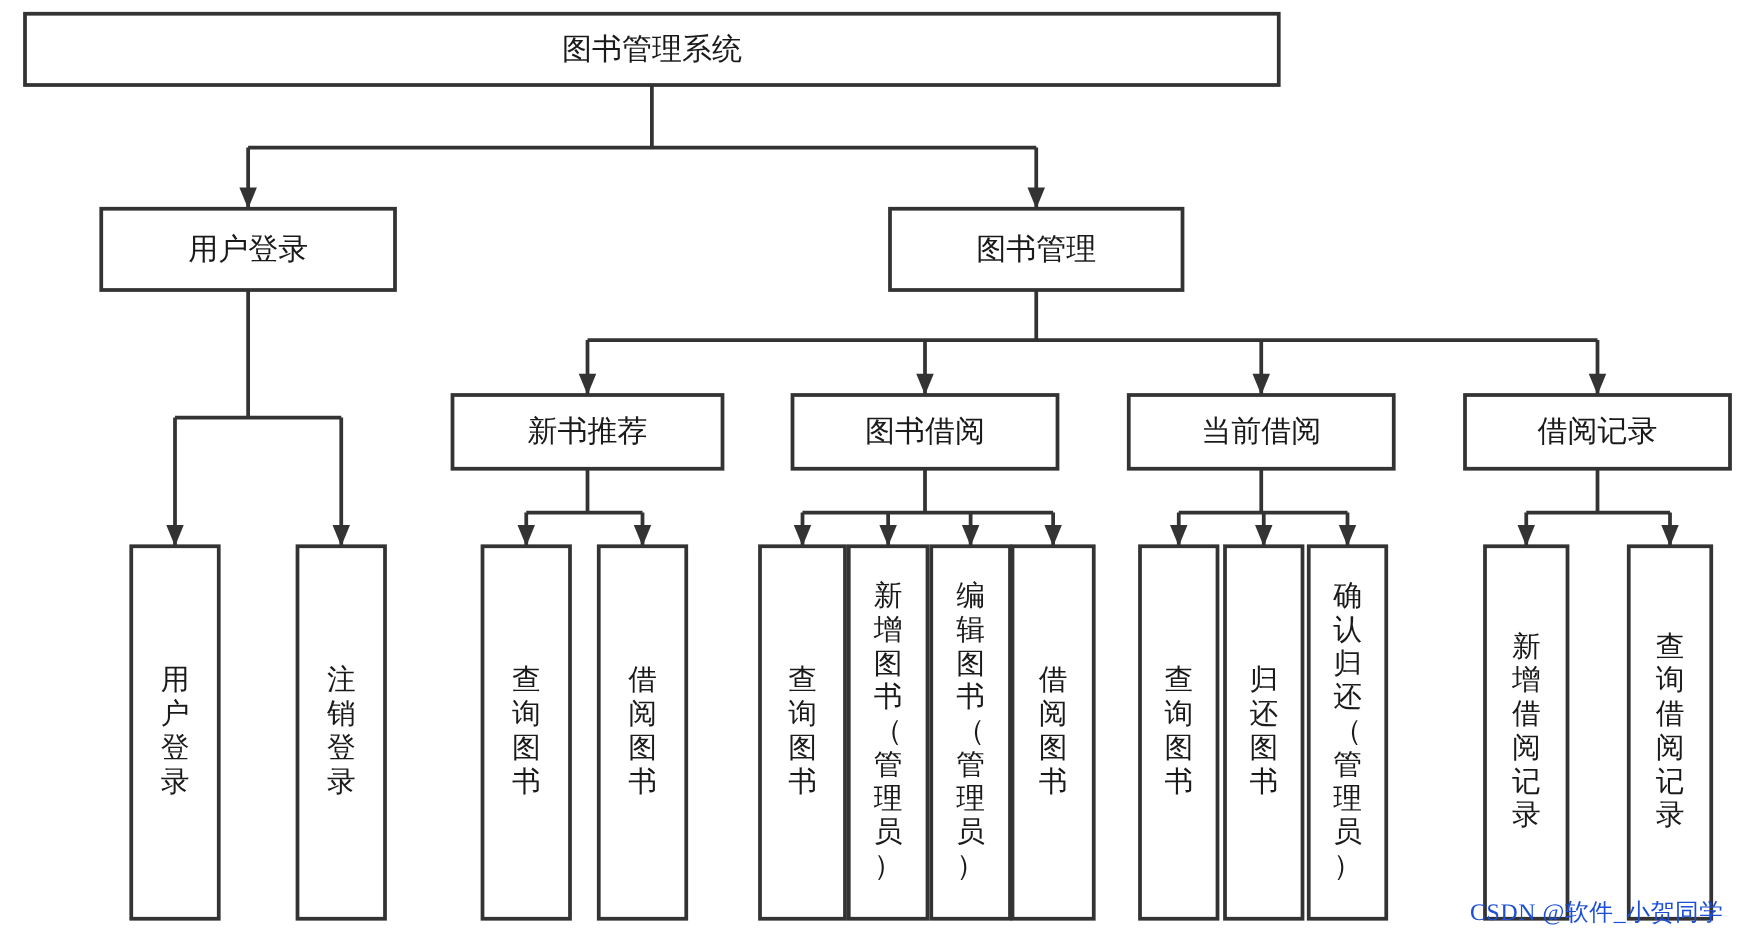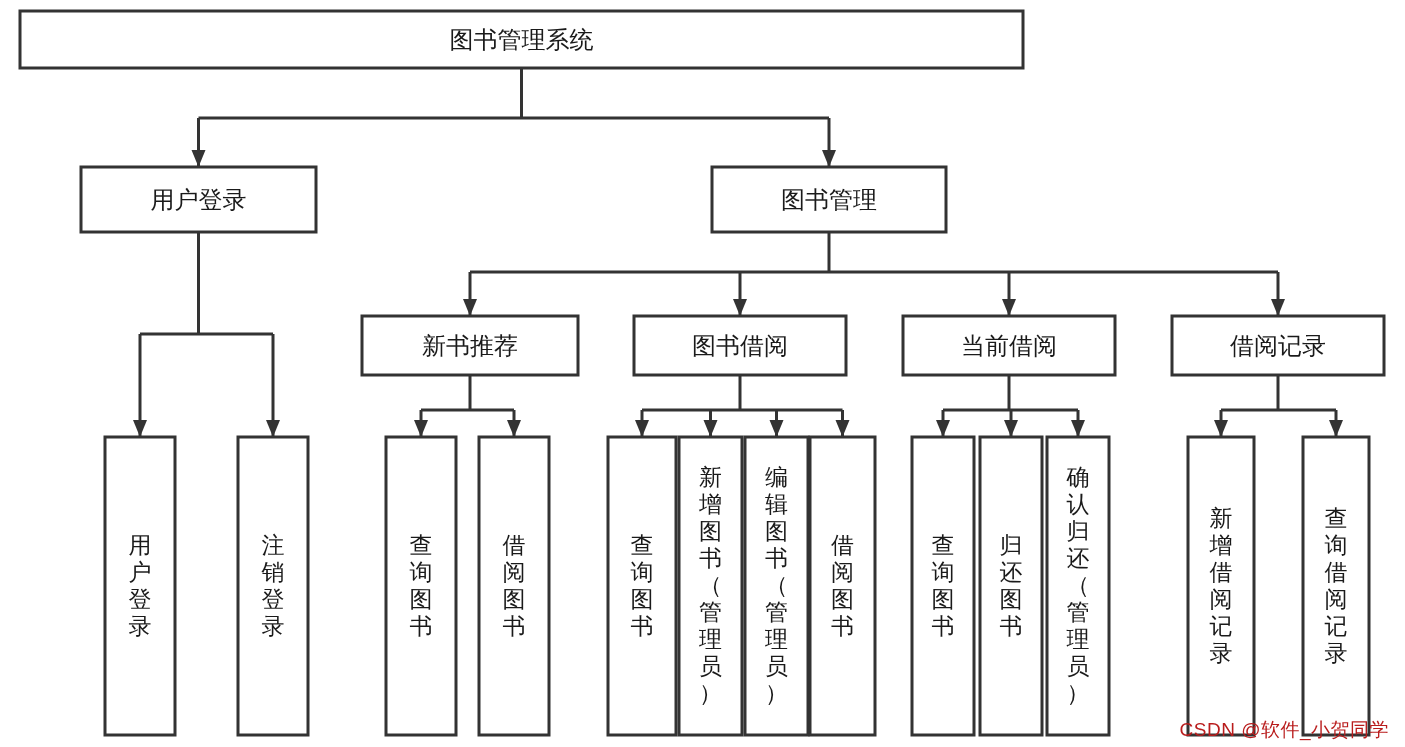--- a/index.html
+++ b/index.html
@@ -20,24 +20,24 @@
     text-anchor:middle;
   }
   .label-h{font-size:24px;}
   .label-v{font-size:23px;}
   .connector{
     stroke:#333333;stroke-width:3;fill:none;
     stroke-linecap:butt;stroke-linejoin:miter;
   }
   .arrow-head{fill:#333333;stroke:none;}
   .watermark{
-    position:absolute;right:16px;bottom:4px;
-    font-size:19px;color:#b91c1c;white-space:nowrap;
+    position:absolute;right:26px;bottom:4px;
+    font-size:19px;color:#1d4ed8;white-space:nowrap;
     letter-spacing:0.5px;
-    font-family:Liberation Sans, sans-serif;
+    font-family:Liberation Serif, serif;
     user-select:none;
   }
 </style>
 </head>
 <body>
 
 <div id="diagram-root">
   <svg id="tree-svg" viewBox="0 0 1405 747">
     <g id="connector-layer">
         <g>

